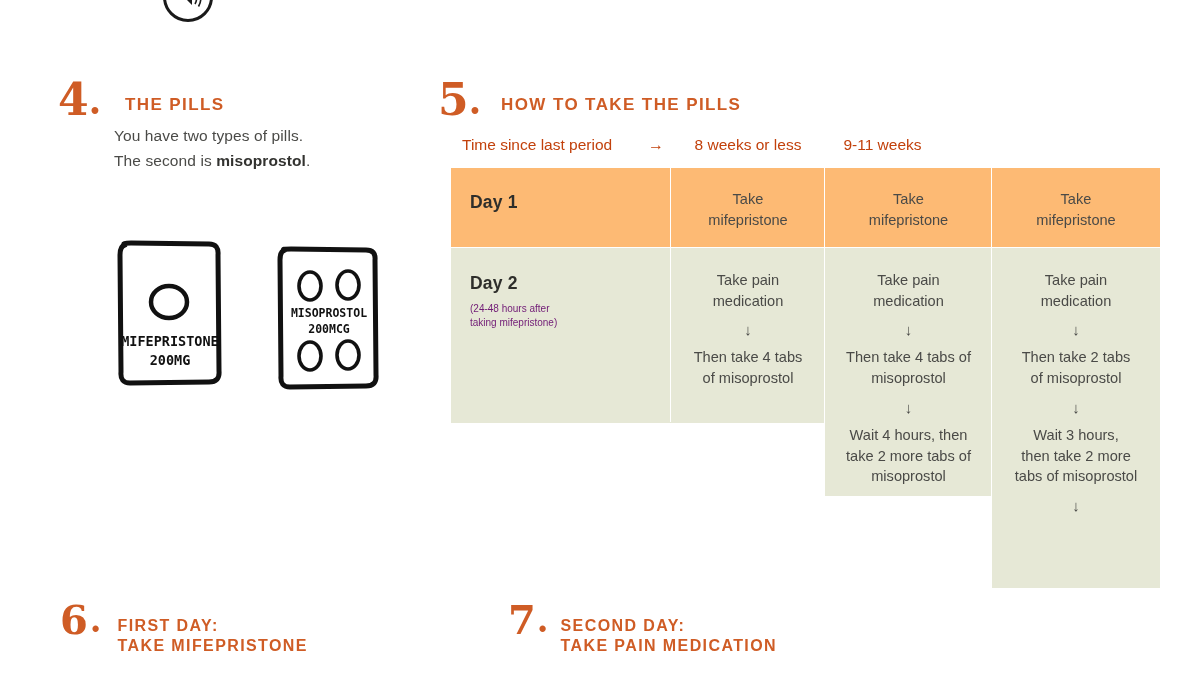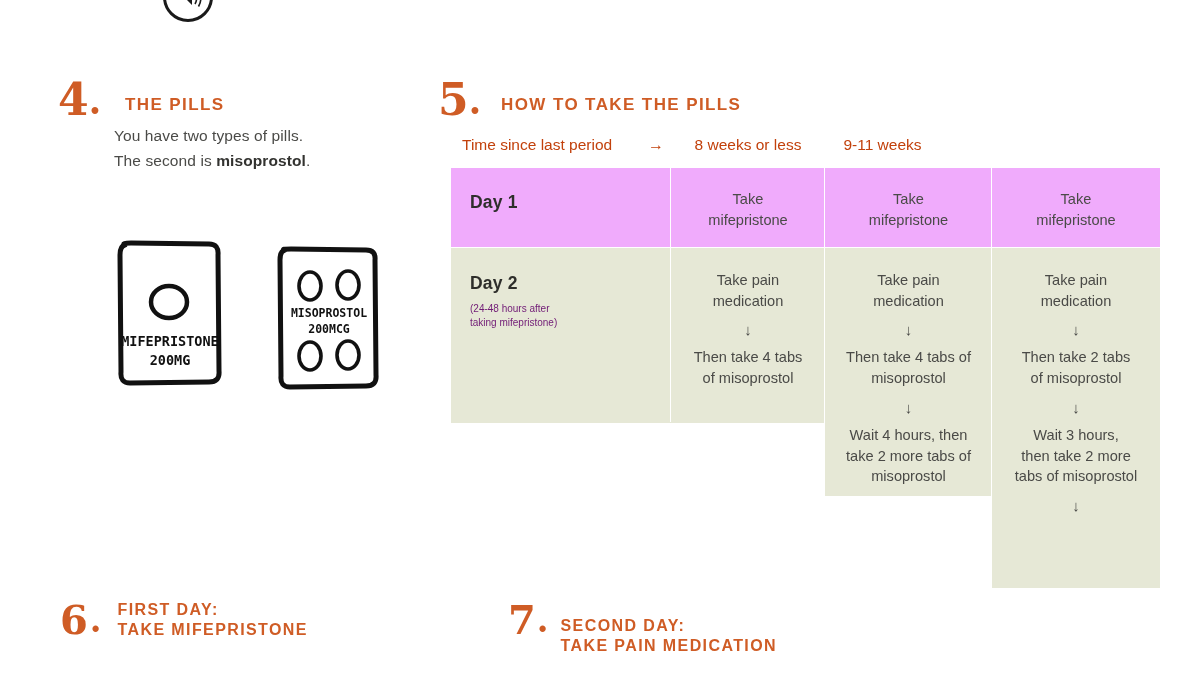--- a/index.html
+++ b/index.html
@@ -75,21 +75,21 @@
   
   #step5 { left: 438px; top: 78px; }
   #step5 .step-num { font-size: 44px; }
   #step5 .step-dot { font-size: 24px; margin-left: 3px; margin-top: 20px; }
   #step5 .step-title { font-size: 17px; margin-left: 22px; margin-top: 16px; }
 
   
   #step6 { left: 60px; top: 600px; }
   #step6 .step-num { font-size: 40px; }
   #step6 .step-dot { font-size: 22px; margin-left: 5px; margin-top: 18px; }
-  #step6 .step-title { font-size: 16px; margin-left: 18px; }
+  #step6 .step-title { font-size: 16px; margin-left: 18px; margin-top: 16px; }
 
   
   #step7 { left: 508px; top: 600px; }
   #step7 .step-num { font-size: 40px; }
   #step7 .step-dot { font-size: 22px; margin-left: 4px; margin-top: 18px; }
   #step7 .step-title { font-size: 16px; margin-left: 14px; margin-top: 16px; }
 
   
   .pill-art { position: absolute; }
   #mife-art { left: 115px; top: 239px; }
@@ -114,21 +114,21 @@
     box-sizing: border-box;
   }
   .cell {
     box-sizing: border-box;
     padding: 14px 12px;
     font-size: 14.6px;
     line-height: 1.42;
     color: #4a4a47;
     text-align: center;
   }
-  .cell.day1 { background: #f0abfc; }
+  .cell.day1 { background: #fdba74; }
   .cell.day2 { background: #e6e8d6; }
 
   
   #col0 { left: 451px; top: 168px; width: 220px; }
   #col0 .cell { text-align: left; padding-left: 19px; }
   #col0 .d1 { height: 79px; padding-top: 22px; }
   #col0 .d2 { height: 175px; padding-top: 23px; }
   .day-big {
     font-size: 17.5px;
     font-weight: bold;

